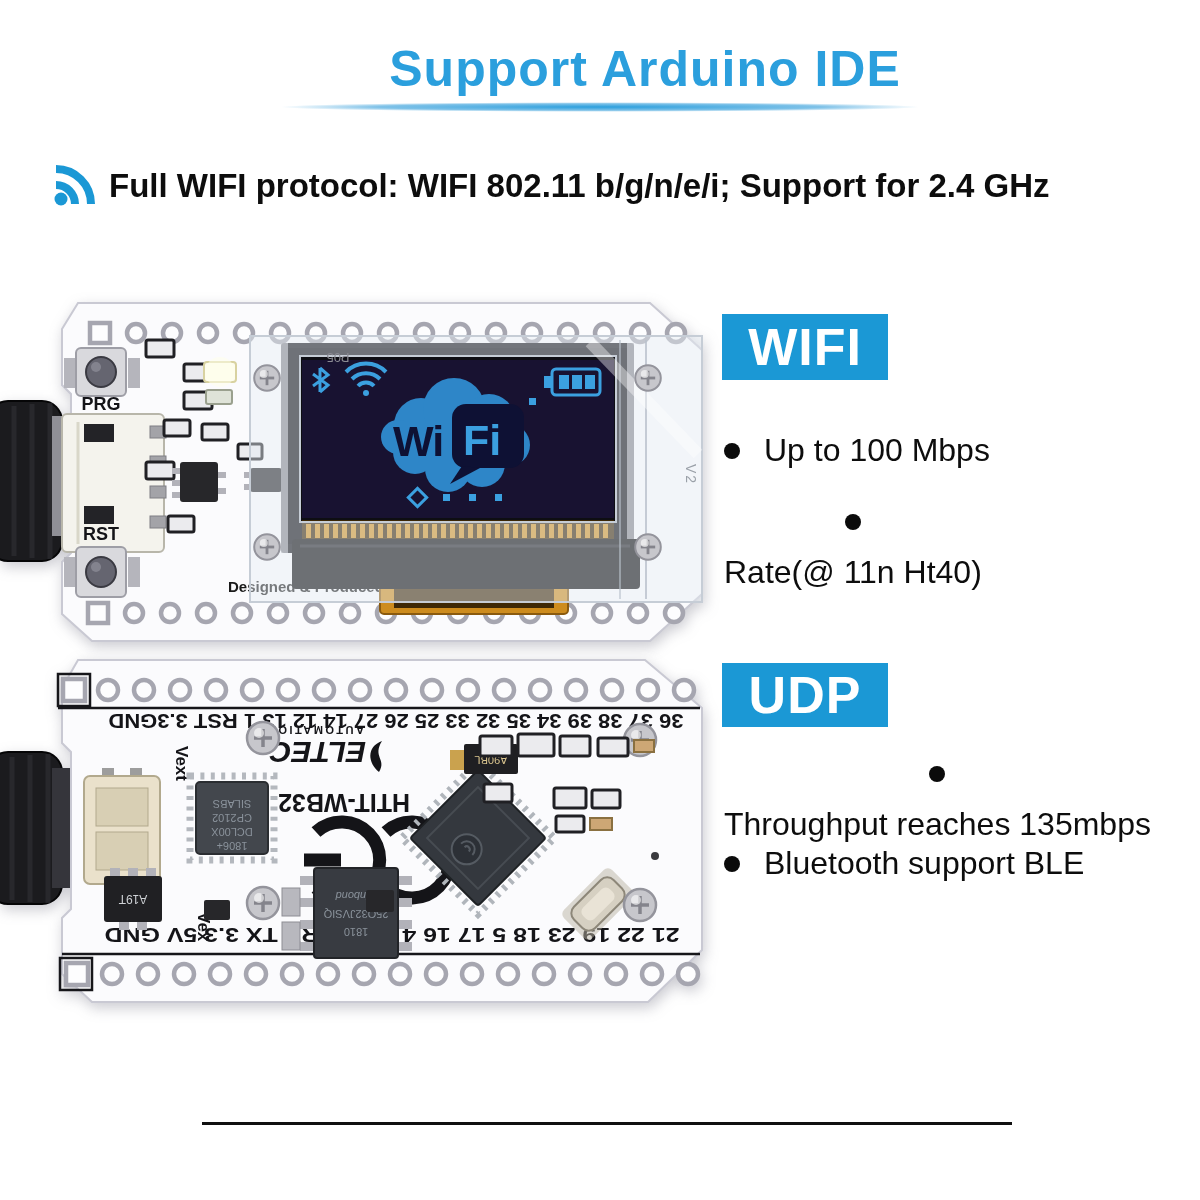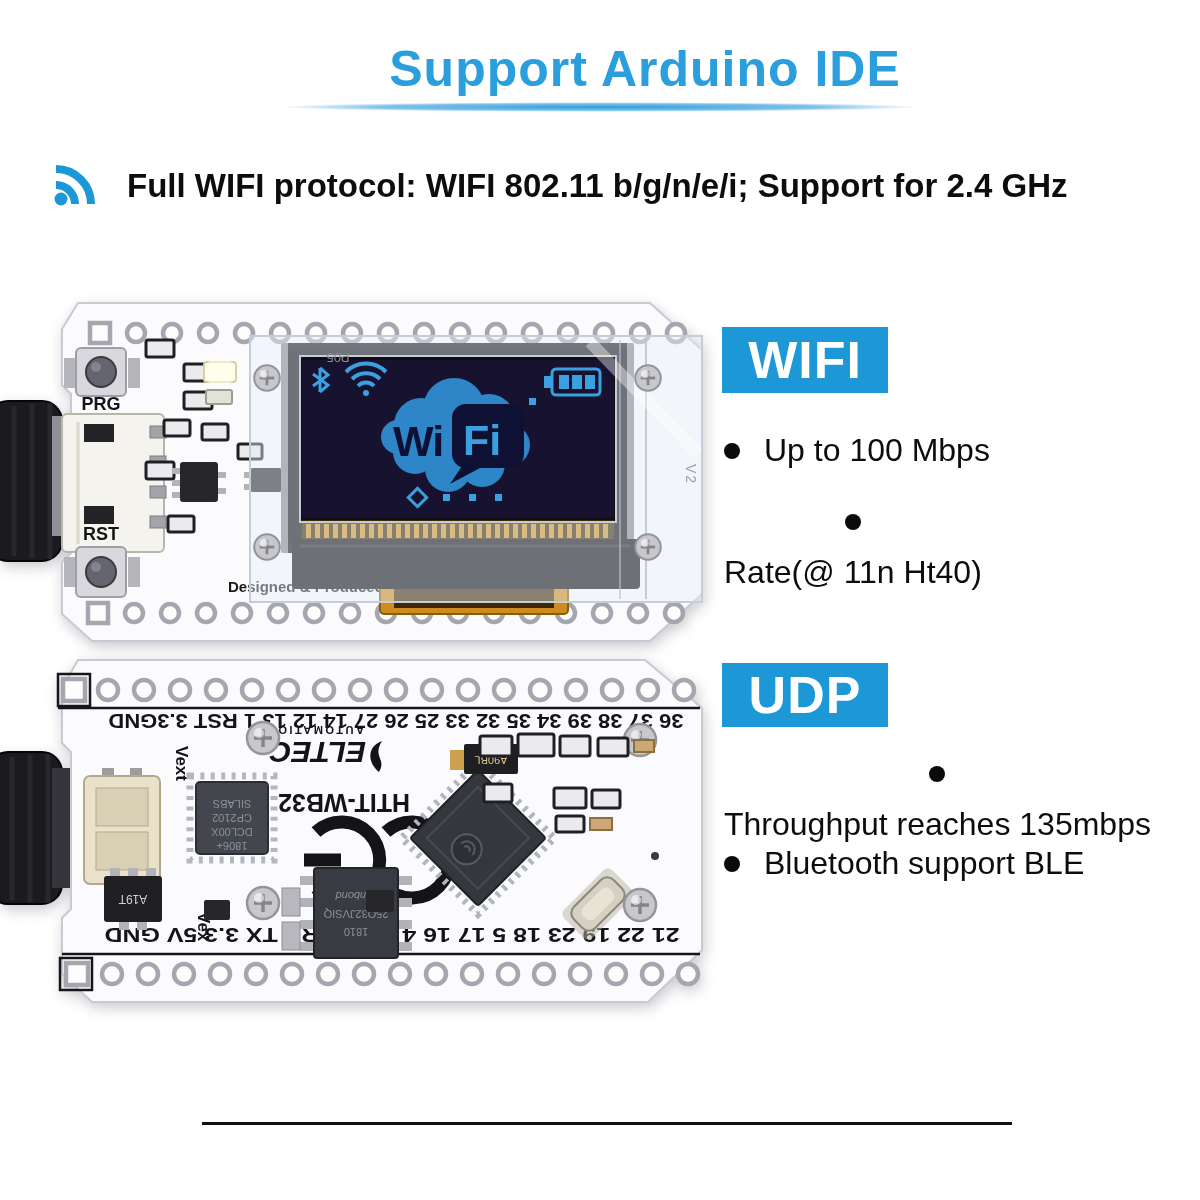--- a/index.html
+++ b/index.html
@@ -5,27 +5,27 @@
   html,body{margin:0;padding:0;background:#fff;}
   #canvas{position:relative;width:1200px;height:1200px;background:#ffffff;overflow:hidden;
           font-family:"Liberation Sans",sans-serif;color:#0d0d0d;}
 
   .title{position:absolute;left:0;top:40px;width:100%;text-align:center;
          font-size:50px;font-weight:bold;letter-spacing:1px;color:var(--title_blue);padding-left:45px;}
   .divider{position:absolute;left:190px;top:100px;width:820px;height:14px;
            background:radial-gradient(ellipse 52% 46% at 50% 50%,
              var(--title_blue) 0%, #7fc2e8 52%, rgba(255,255,255,0) 75%);}
 
-  .feature{position:absolute;left:52px;top:164px;display:flex;align-items:center;gap:31px;}
+  .feature{position:absolute;left:52px;top:164px;display:flex;align-items:center;gap:13px;}
   .feature-text{font-size:33px;font-weight:bold;white-space:nowrap;}
 
   .badge{position:absolute;width:166px;height:66px;background:var(--accent_blue);
          color:#fff;display:flex;align-items:center;justify-content:center;
          font-size:52px;font-weight:bold;letter-spacing:1px;}
-  #wifi-badge{left:722px;top:327px;}
+  #wifi-badge{left:722px;top:314px;}
   #udp-badge{left:722px;top:663px;height:64px;}
 
   .bullet{position:absolute;display:flex;align-items:center;gap:24px;font-size:32px;white-space:nowrap;}
   .bullet .dot{width:16px;height:16px;background:#0b0b0b;border-radius:50%;flex:none;}
   #bullet-1{left:724px;top:432px;}
   #bullet-2{left:724px;top:514px;flex-direction:column;}
   #bullet-3{left:724px;top:766px;flex-direction:column;}
   #bullet-4{left:724px;top:845px;}
 
   .footer-caption{position:absolute;left:0;top:1066px;width:100%;text-align:center;font-size:35px;}

